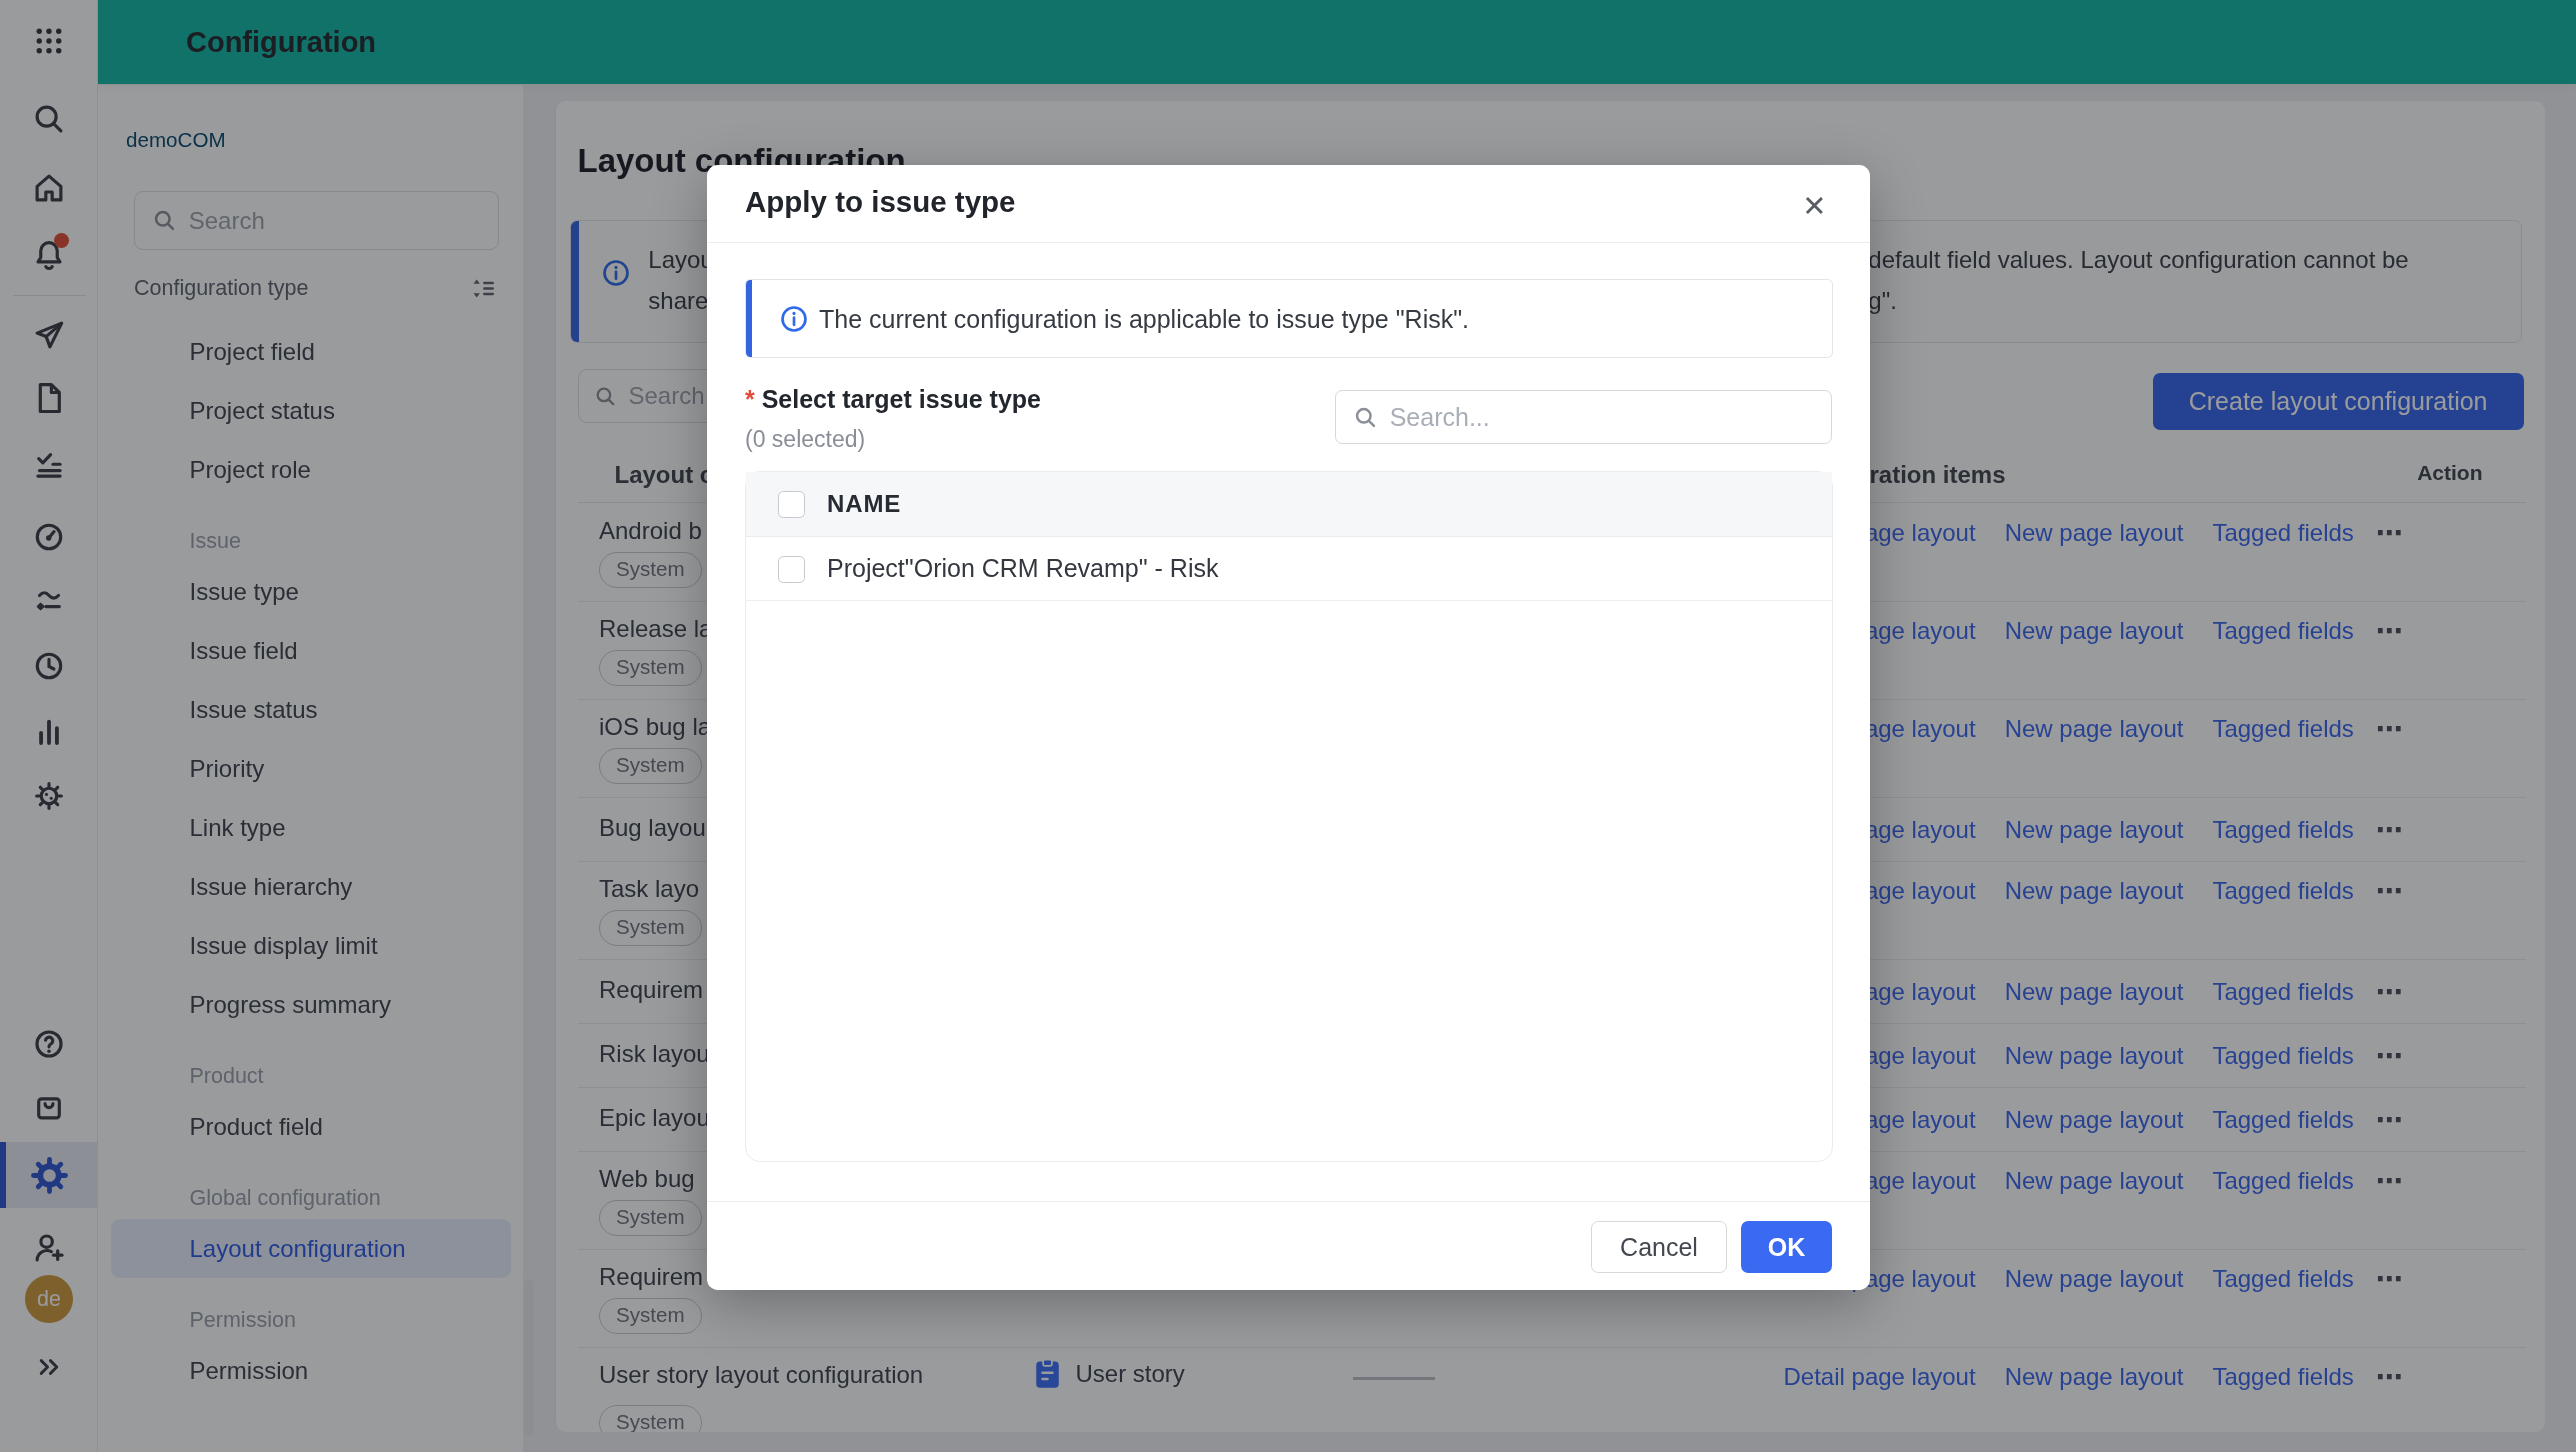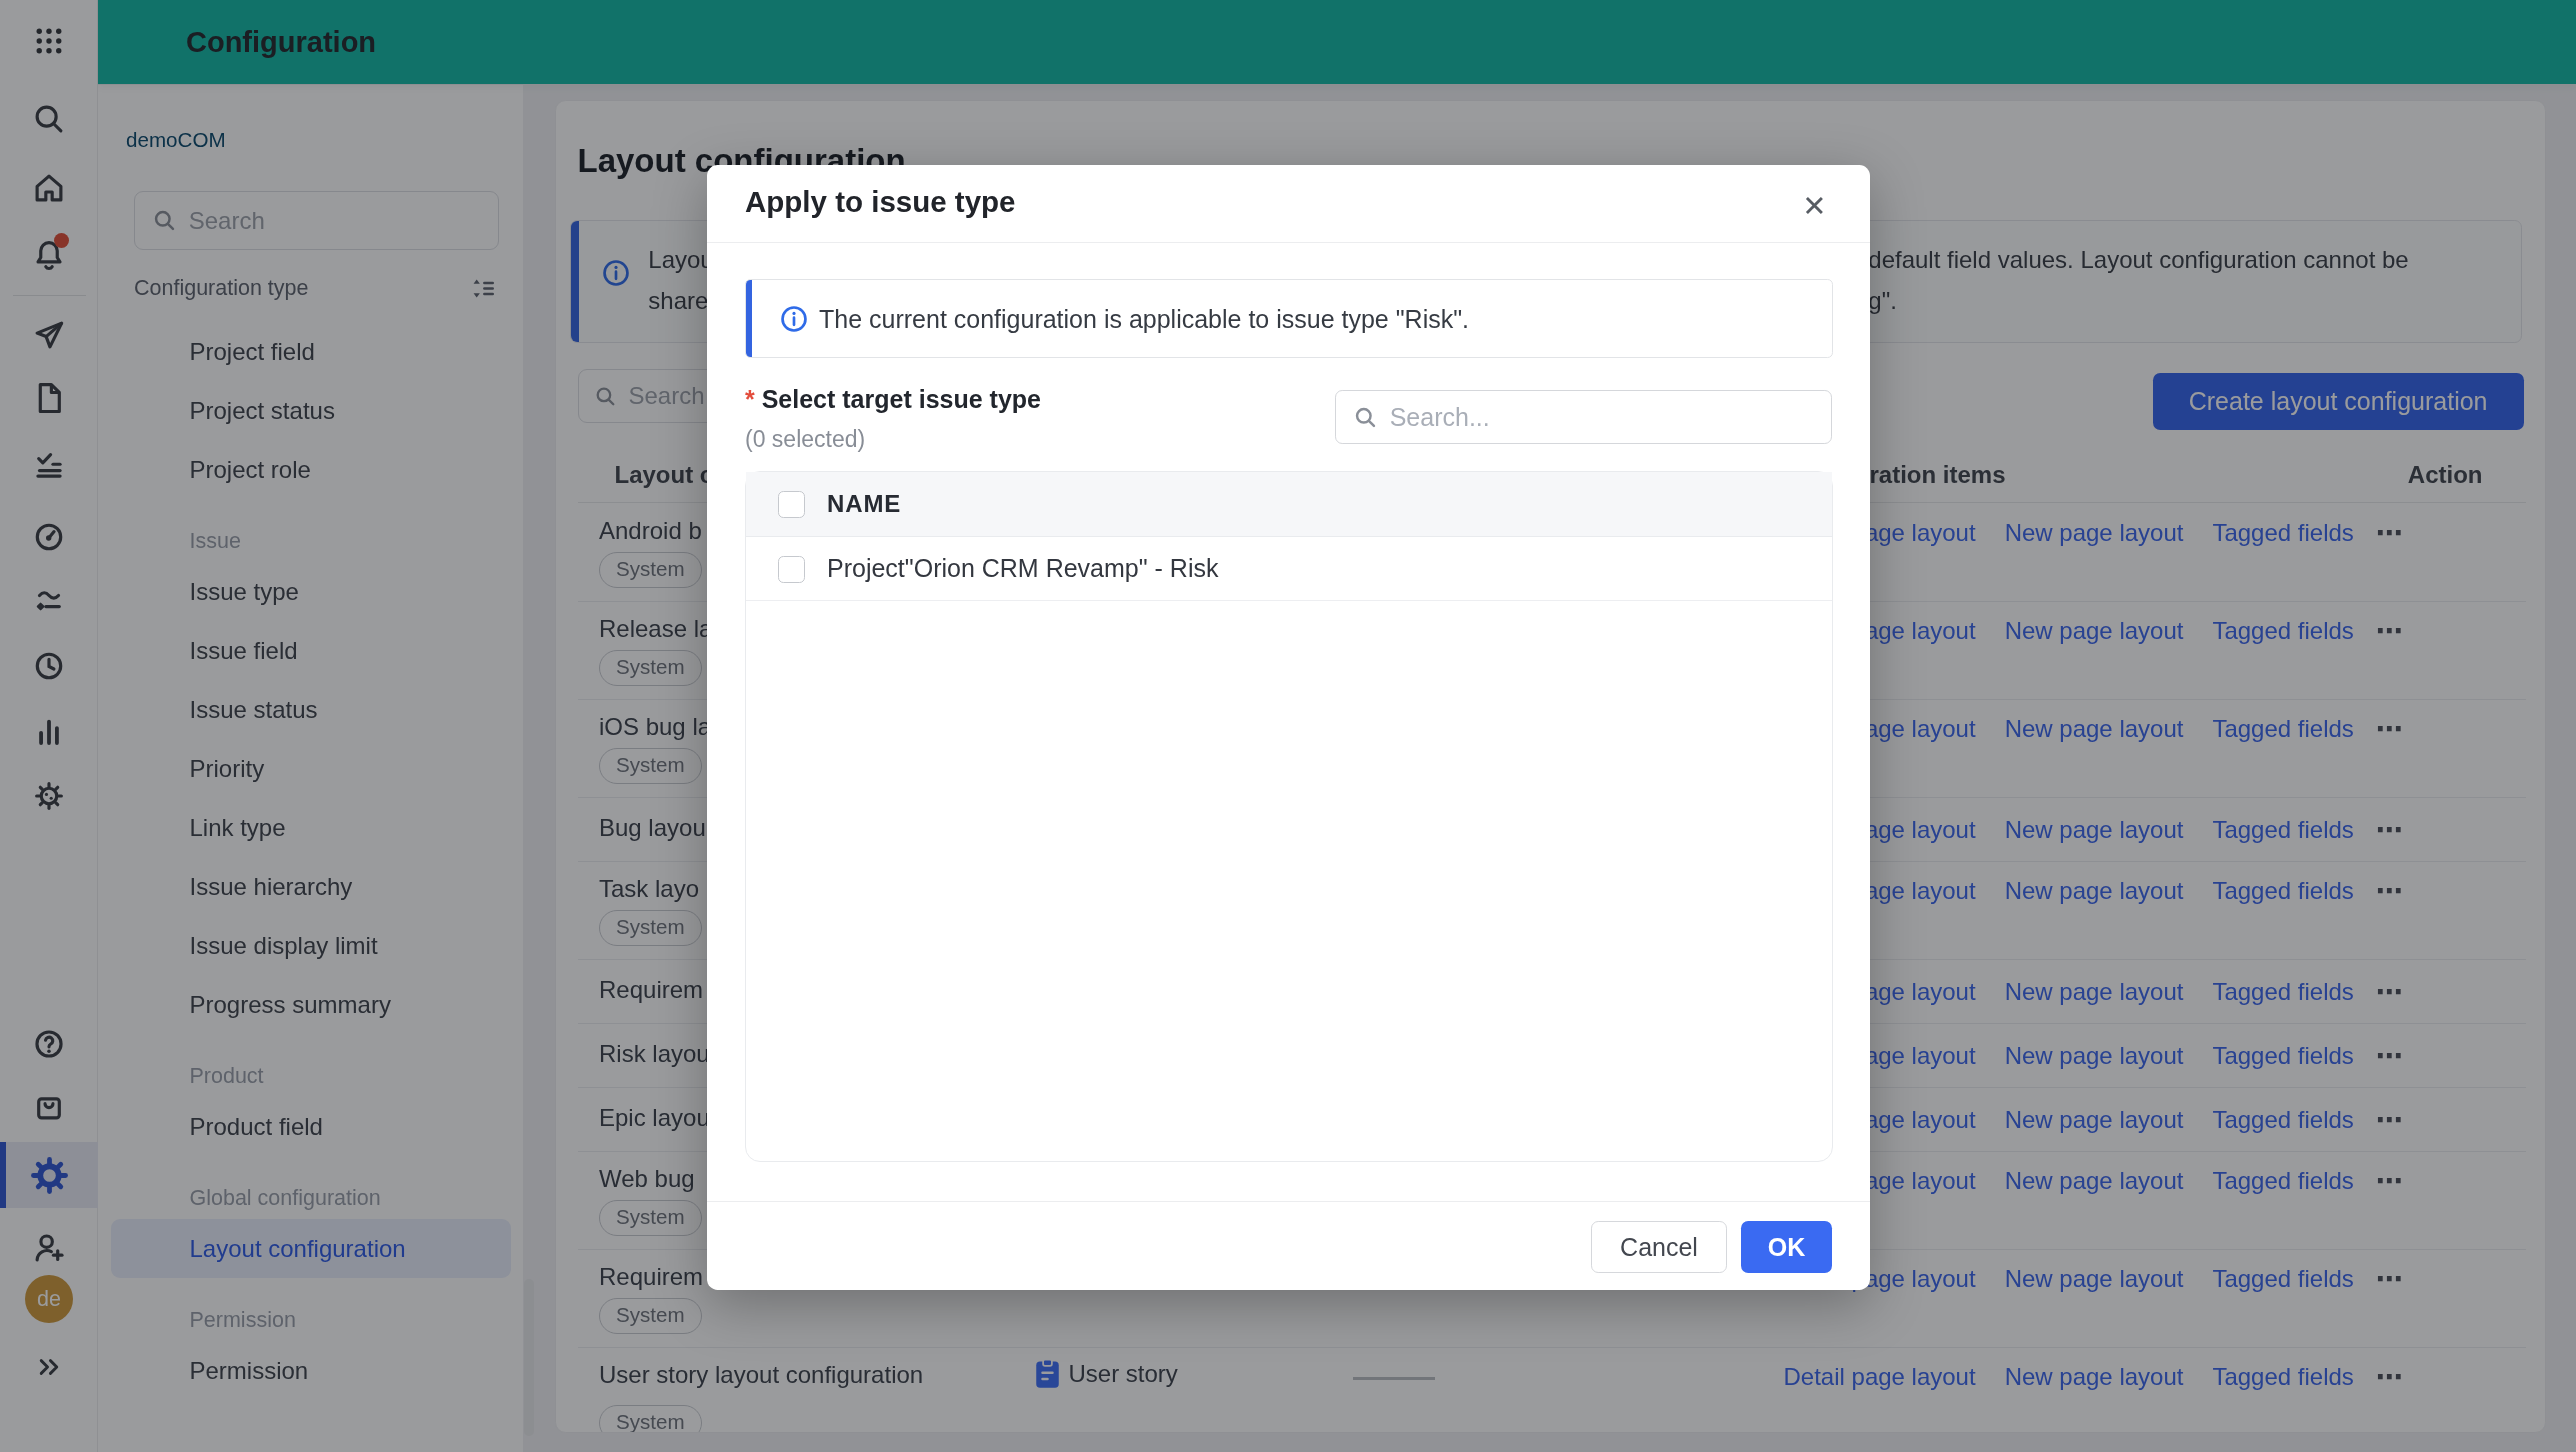--- a/index.html
+++ b/index.html
@@ -42,29 +42,29 @@
   .b-l1a { position:absolute; left:77px; top:25px; font-size:24px; color:#3a3f47; }
   .b-l1b { position:absolute; left:1297px; top:25px; font-size:24px; color:#3a3f47; }
   .b-l2a { position:absolute; left:77px; top:66px; font-size:24px; color:#3a3f47; }
   .b-l2b { position:absolute; left:1297px; top:66px; font-size:24px; color:#3a3f47; }
   .pg-search { position:absolute; left:21.5px; top:268px; width:429px; height:54px; border:1.8px solid #dcdee3; border-radius:9px; display:flex; align-items:center; padding-left:14.3px; gap:10.7px; background:#fff; }
   .create-btn { position:absolute; right:21.5px; top:272px; height:57px; padding:0 36px; background:#3565ec; color:#fff; font-size:25px; font-weight:500; border:none; border-radius:7.2px; display:flex; align-items:center; }
 
   .thead { position:absolute; left:21.5px; top:347px; width:1948px; height:55px; border-bottom:0.9px solid #e7e8eb; }
   .th-name { position:absolute; left:37px; top:12.5px; font-size:24px; font-weight:600; color:#41464f; }
   .th-items { position:absolute; left:1292px; top:12.5px; font-size:24px; font-weight:600; color:#41464f; }
-  .th-action { position:absolute; right:43px; top:12.5px; font-size:24px; font-weight:600; color:#41464f;margin-left:28px; }
+  .th-action { position:absolute; right:43px; top:12.5px; font-size:21px; font-weight:600; color:#41464f;margin-left:28px; }
   .trows { position:absolute; left:21.5px; top:403px; width:1948px; }
   .trow { position:relative; border-bottom:0.9px solid #ebedf0; }
   .trow.tall { height:98px; } .trow.short { height:64px; }
   .t-name { position:absolute; left:21.5px; font-size:24px; color:#3d434d; white-space:nowrap; }
   .tall .t-name { top:12.5px; } .short .t-name { top:16px; }
   .pill { position:absolute; left:21.5px; top:48px; height:36px; line-height:32px; padding:0 16px; border:1.8px solid #c9ccd1; border-radius:894px; font-size:20.6px; color:#6f747d; background:#fff; }
   .trow.last .pill { top:57px; }
-  .t-itype { position:absolute; left:456px; top:10.7px; display:flex; align-items:center; gap:8px; font-size:24px; color:#3d434d; }
+  .t-itype { position:absolute; left:456px; top:10.7px; display:flex; align-items:center; gap:15px; font-size:24px; color:#3d434d; }
   .t-dash { position:absolute; left:775px; top:29px; width:82px; height:2.7px; background:#babdc3; }
   .t-links { position:absolute; left:1206px; display:flex; align-items:center; gap:29px; white-space:nowrap; }
   .tall .t-links { top:12.5px; } .short .t-links { top:16px; }
   .t-links a { font-size:24px; color:#3b66ec; text-decoration:none; }
   .t-more { font-size:27px; font-weight:700; color:#4a4f58; letter-spacing:1.8px; margin-left:-7.2px; }
 
   
   .overlay { position:absolute; inset:0; background:rgba(15,17,21,0.42); z-index:50; }
   .modal { position:absolute; left:707px; top:165px; width:1163px; height:1125px; background:#fff; border-radius:10.7px; box-shadow:0 14.3px 54px rgba(0,0,0,0.28); z-index:60; }
   .modal-header { position:absolute; left:0; top:0; width:100%; height:78px; border-bottom:0.9px solid #ecedef; }

